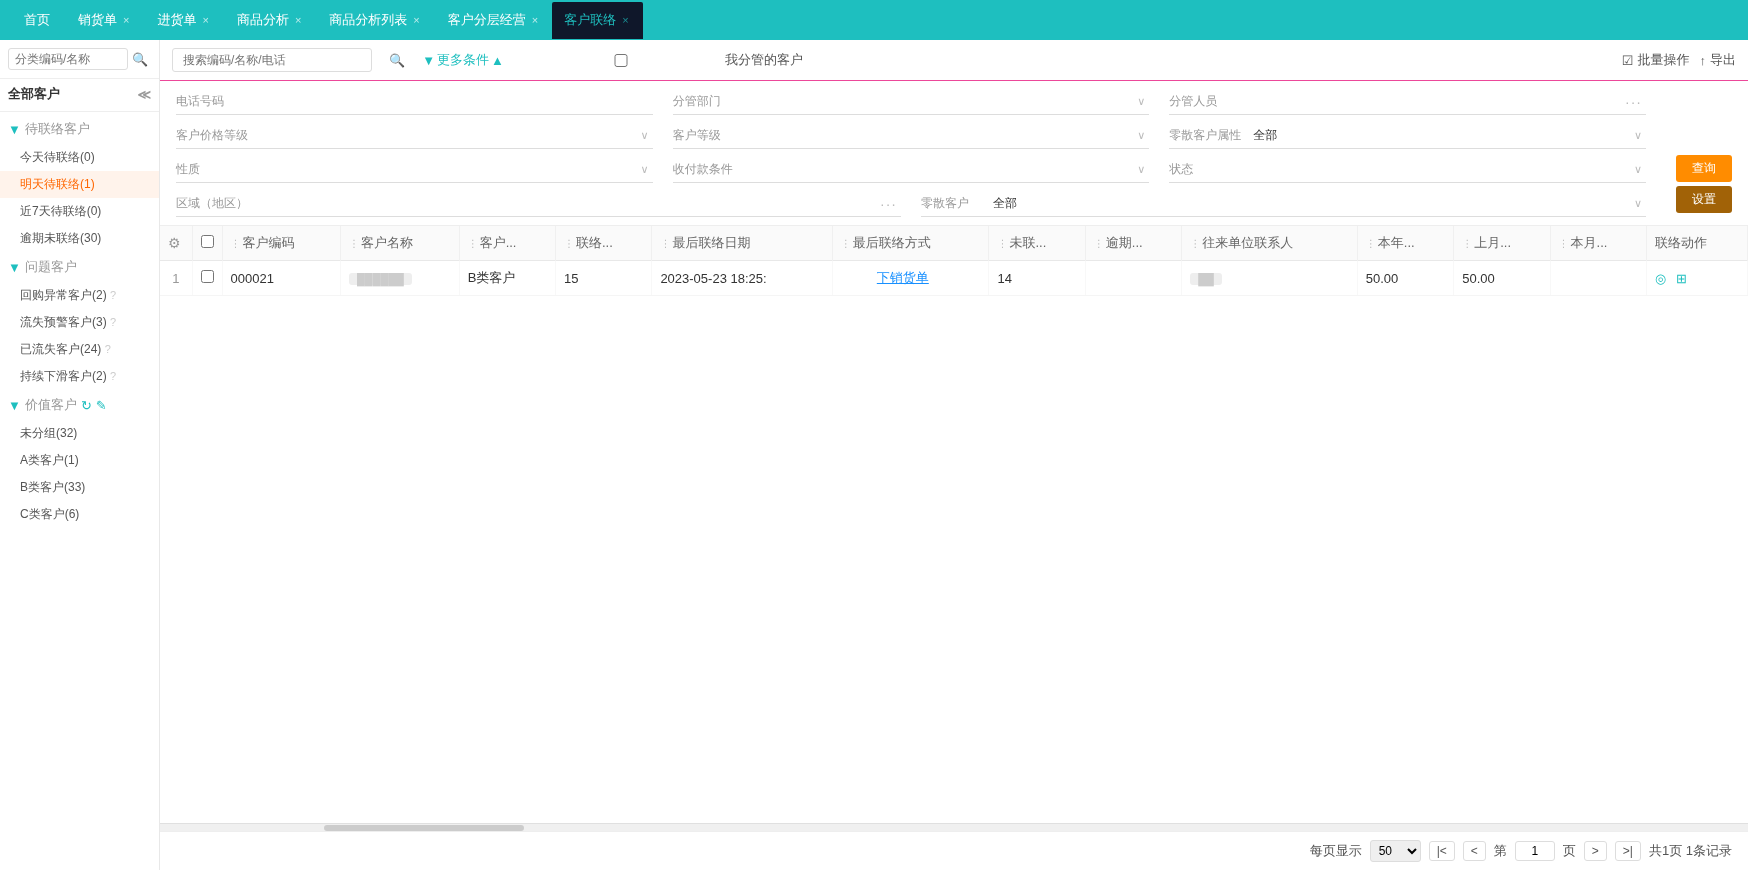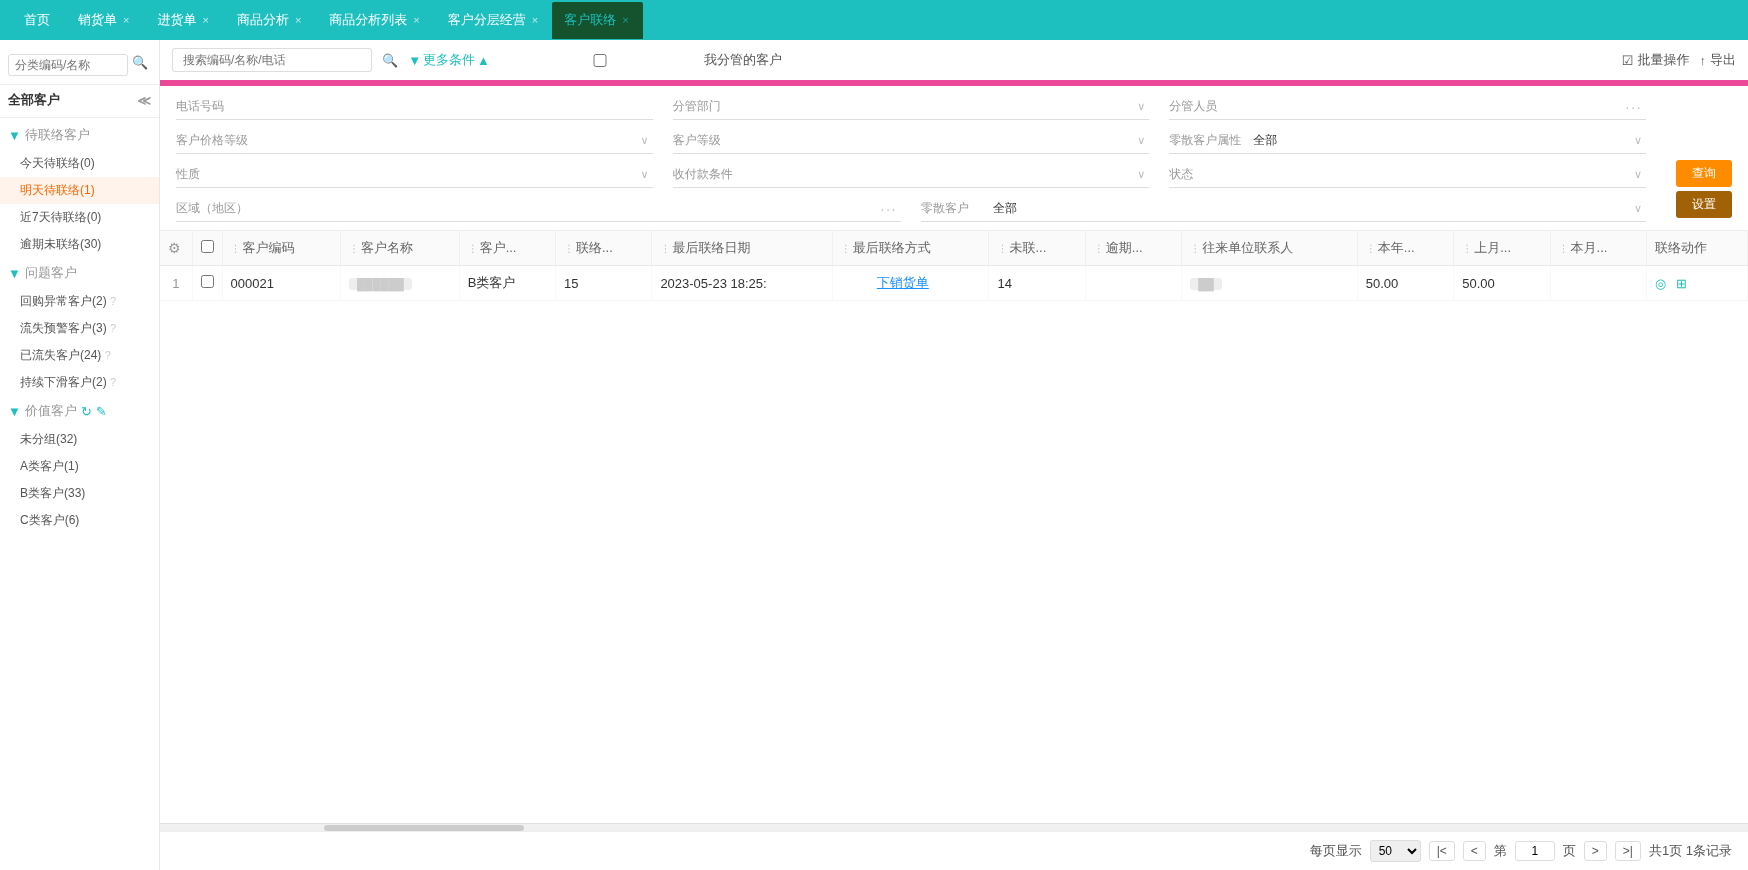--- a/index.html
+++ b/index.html
@@ -16,21 +16,21 @@
     .nav-item {
       color: #fff;
       padding: 0 14px;
       height: 37px;
       display: flex;
       align-items: center;
       cursor: pointer;
       font-size: 13px;
       white-space: nowrap;
     }
-    .nav-item.active { background: #14532d; color: #1ebfbf; border-radius: 2px 2px 0 0; padding-left: 12px; }
+    .nav-item.active { background: #0f172a; color: #1ebfbf; border-radius: 2px 2px 0 0; padding-left: 12px; }
     .nav-item .close-x { margin-left: 6px; font-size: 11px; opacity: 0.7; }
 
     
     .main-layout {
       display: flex;
       height: calc(100vh - 40px);
     }
 
     
     .sidebar {
@@ -46,21 +46,20 @@
       align-items: center;
       border-bottom: 1px solid #eee;
     }
     .sidebar-search input {
       border: 1px solid #ddd;
       border-radius: 3px;
       padding: 3px 6px;
       font-size: 12px;
       width: 120px;
       outline: none;
-      margin-top: 6px;
     }
     .sidebar-search .search-icon {
       margin-left: 4px;
       color: #999;
       cursor: pointer;
     }
     .sidebar-section {
       padding: 6px 8px;
       display: flex;
       align-items: center;
@@ -93,22 +92,22 @@
       flex-direction: column;
       overflow: hidden;
     }
 
     
     .search-bar {
       background: #fff;
       padding: 8px 12px;
       display: flex;
       align-items: center;
-      border-bottom: 6px solid #ec4899;
-      gap: 10px;
+      border-bottom: 1px solid #ec4899;
+      gap: 17px;
     }
     .search-bar input {
       border: 1px solid #ddd;
       border-radius: 3px;
       padding: 4px 10px;
       font-size: 12px;
       width: 200px;
       outline: none;
     }
     .filter-btn {

